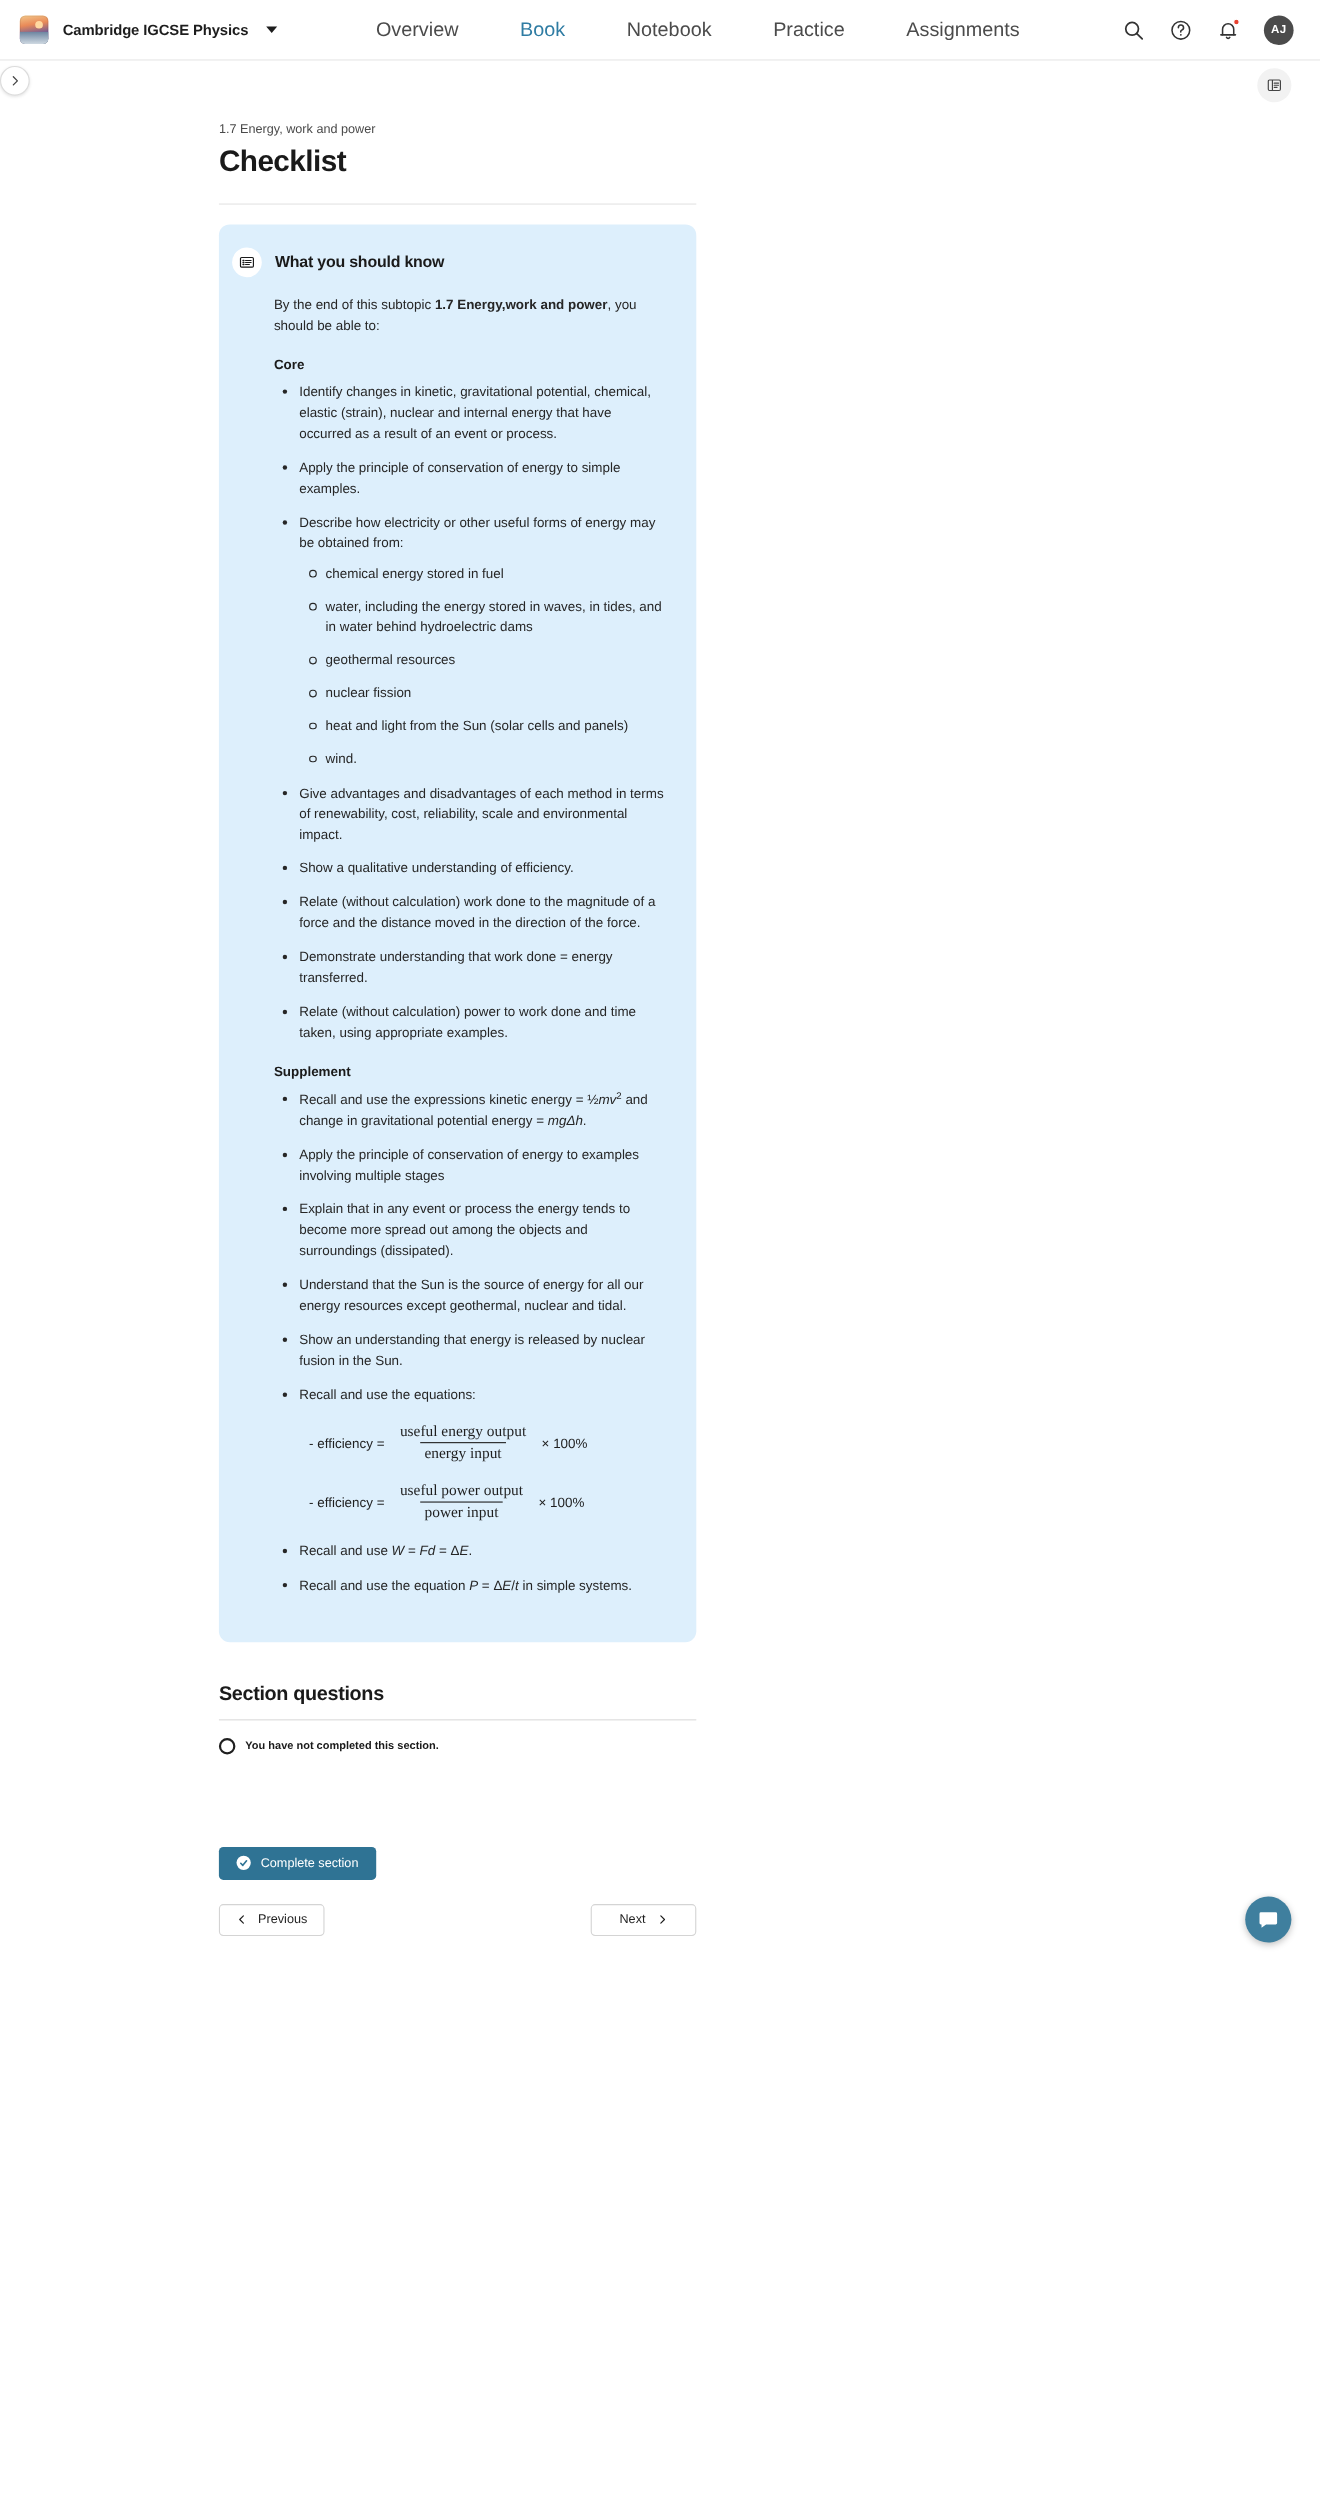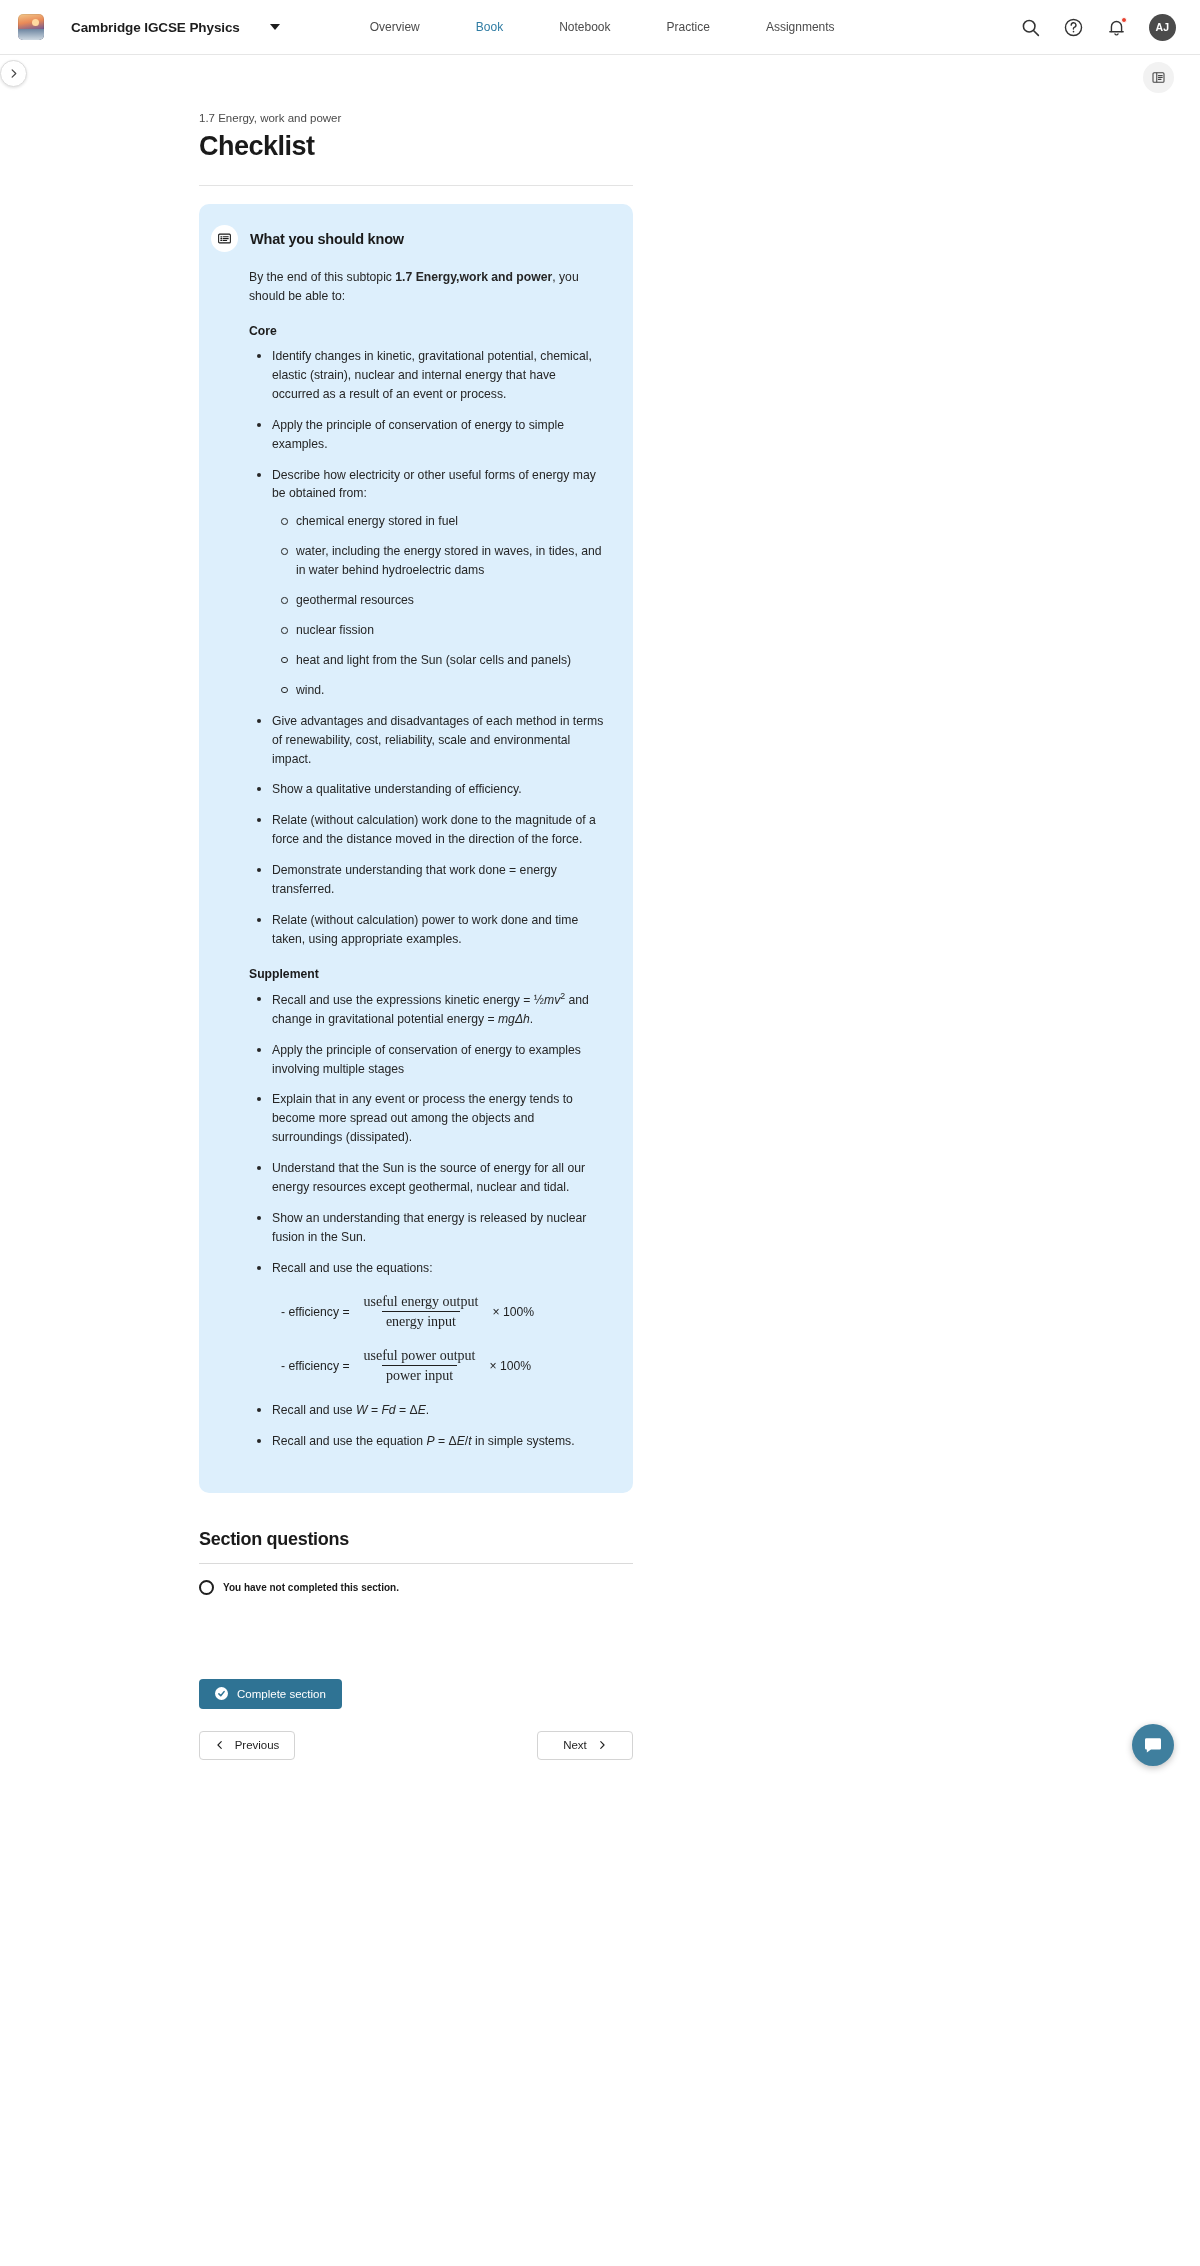--- a/index.html
+++ b/index.html
@@ -19,21 +19,21 @@
     height:55px;
     width:1200px;
     background:#ffffff;
     border-bottom:1px solid #e6e6e6;
     display:flex;
     align-items:center;
     padding:0 18px;
     position:relative;
     z-index:20;
   }
-  .brand{ display:flex; align-items:center; gap:27px; }
+  .brand{ display:flex; align-items:center; gap:13px; }
   .brand-logo{
     width:26px;height:26px;border-radius:5px;
     background:linear-gradient(170deg,#f3c98b 0%,#e98a58 33%,#7b5d8f 62%,#2e4a63 100%);
     box-shadow:inset 0 0 0 1px rgba(0,0,0,.08);
     position:relative; overflow:hidden; flex:none;
   }
   .brand-logo:after{
     content:"";position:absolute;left:0;right:0;bottom:0;height:44%;
     background:linear-gradient(180deg,#6d85a0,#cfd9e2);
   }
@@ -43,21 +43,21 @@
   }
   .brand-title{
     font-size:13.5px;font-weight:bold;color:#1d1d1d;letter-spacing:-.1px;white-space:nowrap;
   }
   .caret-down{
     width:0;height:0;border-left:5px solid transparent;border-right:5px solid transparent;
     border-top:6px solid #1d1d1d; margin-left:3px;
   }
   .topnav{ display:flex; align-items:center; gap:0; margin-left:62px; }
   .topnav a{
-    font-size:12px; color:#4b4b4b; text-decoration:none; padding:0 28px; white-space:nowrap;
+    font-size:18px; color:#4b4b4b; text-decoration:none; padding:0 28px; white-space:nowrap;
   }
   .topnav a.active{ color:#2f7ca3; }
   .topright{ margin-left:auto; display:flex; align-items:center; gap:22px; padding-right:6px;}
   .ico{ width:21px;height:21px; display:block; position:relative; cursor:pointer;}
   .avatar{
     width:27px;height:27px;border-radius:50%;background:#4b4b4b;color:#fff;
     font-size:10.5px;font-weight:bold;display:flex;align-items:center;justify-content:center;
     letter-spacing:.3px;
   }
   .bell-dot{

